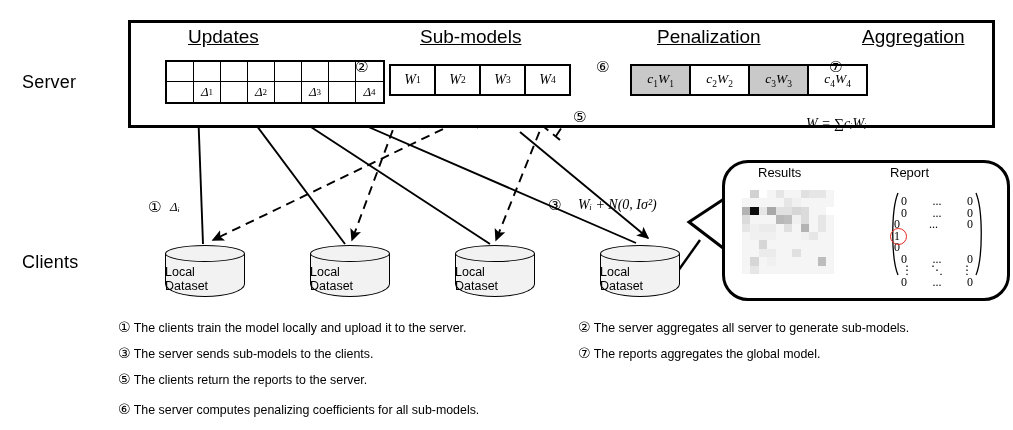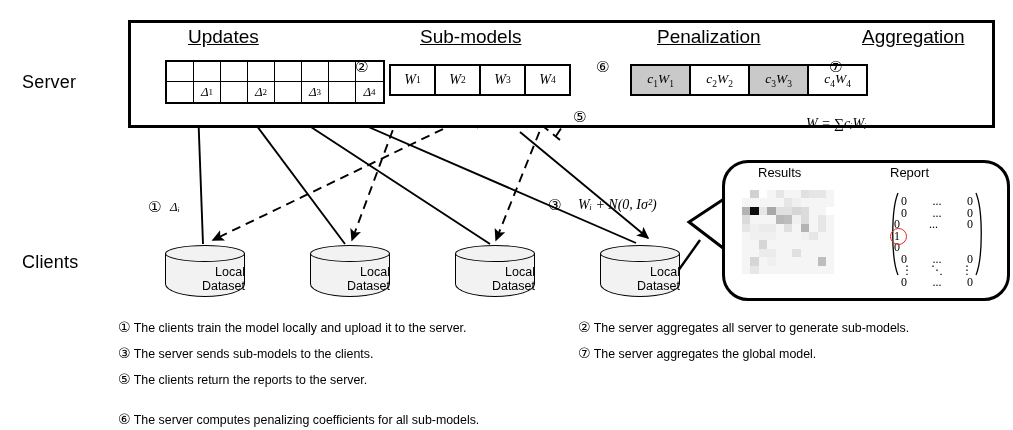--- a/index.html
+++ b/index.html
@@ -45,21 +45,21 @@
   .circnum{font-size:14px;font-family:"DejaVu Sans", sans-serif;line-height:1;}
   .stepnum{font-size:15px;font-family:"DejaVu Sans", sans-serif;}
 
   
   .cyl{width:80px;height:60px;position:absolute;}
   .cyl .body{position:absolute;left:0;top:8px;width:100%;height:44px;
       background:#f2f2f2;border-left:1.6px solid #000;border-right:1.6px solid #000;
       border-bottom:1.6px solid #000;border-radius:0 0 40px 40px/0 0 13px 13px;box-sizing:border-box;}
   .cyl .top{position:absolute;left:0;top:0;width:100%;height:17px;
       background:#f2f2f2;border:1.6px solid #000;border-radius:50%;box-sizing:border-box;}
-  .cyl .lbl{position:absolute;left:0;top:20px;width:100%;text-align:right;
+  .cyl .lbl{position:absolute;left:0;top:20px;width:100%;text-align:left;
       font-size:12.5px;line-height:14px;}
 
   
   #callout{left:722px;top:160px;width:288px;height:141px;
      border:3px solid #000;border-radius:26px;background:#fff;box-sizing:border-box;}
   .callout-title{font-size:13px;}
 
   
   .heat{display:grid;grid-template-columns:repeat(11,8.4px);grid-template-rows:repeat(11,8.4px);gap:0px;}
   .heat i{display:block;width:8.4px;height:8.4px;}
@@ -435,24 +435,24 @@
             <span>0</span>
           </div>
         </div>
     </div>
   </div>
 
   <div class="abs legend" style="left:118px;top:320px;width:420px;">
     <div id="legendLeft">
         <div style="margin-bottom: 9px;"><span class="circnum">①</span><span> The clients train the model locally and upload it to the server.</span></div>
         <div style="margin-bottom: 9px;"><span class="circnum">③</span><span> The server sends sub-models to the clients.</span></div>
-        <div style="margin-bottom: 23px;"><span class="circnum">⑤</span><span> The clients return the reports to the server.</span></div>
+        <div style="margin-bottom: 13px;"><span class="circnum">⑤</span><span> The clients return the reports to the server.</span></div>
         <div style="margin-bottom: 9px;"><span class="circnum">⑥</span><span> The server computes penalizing coefficients for all sub-models.</span></div>
       </div>
   </div>
   <div class="abs legend" style="left:578px;top:320px;width:345px;">
     <div id="legendRight">
         <div style="margin-bottom: 9px;"><span class="circnum">②</span><span> The server aggregates all server to generate sub-models.</span></div>
-        <div style="margin-bottom: 9px;"><span class="circnum">⑦</span><span> The server aggregates the global model.</span></div>
+        <div style="margin-bottom: 9px;"><span class="circnum">⑦</span><span> The reports aggregates the global model.</span></div>
       </div>
   </div>
 
 </div>
 
 </body></html>

